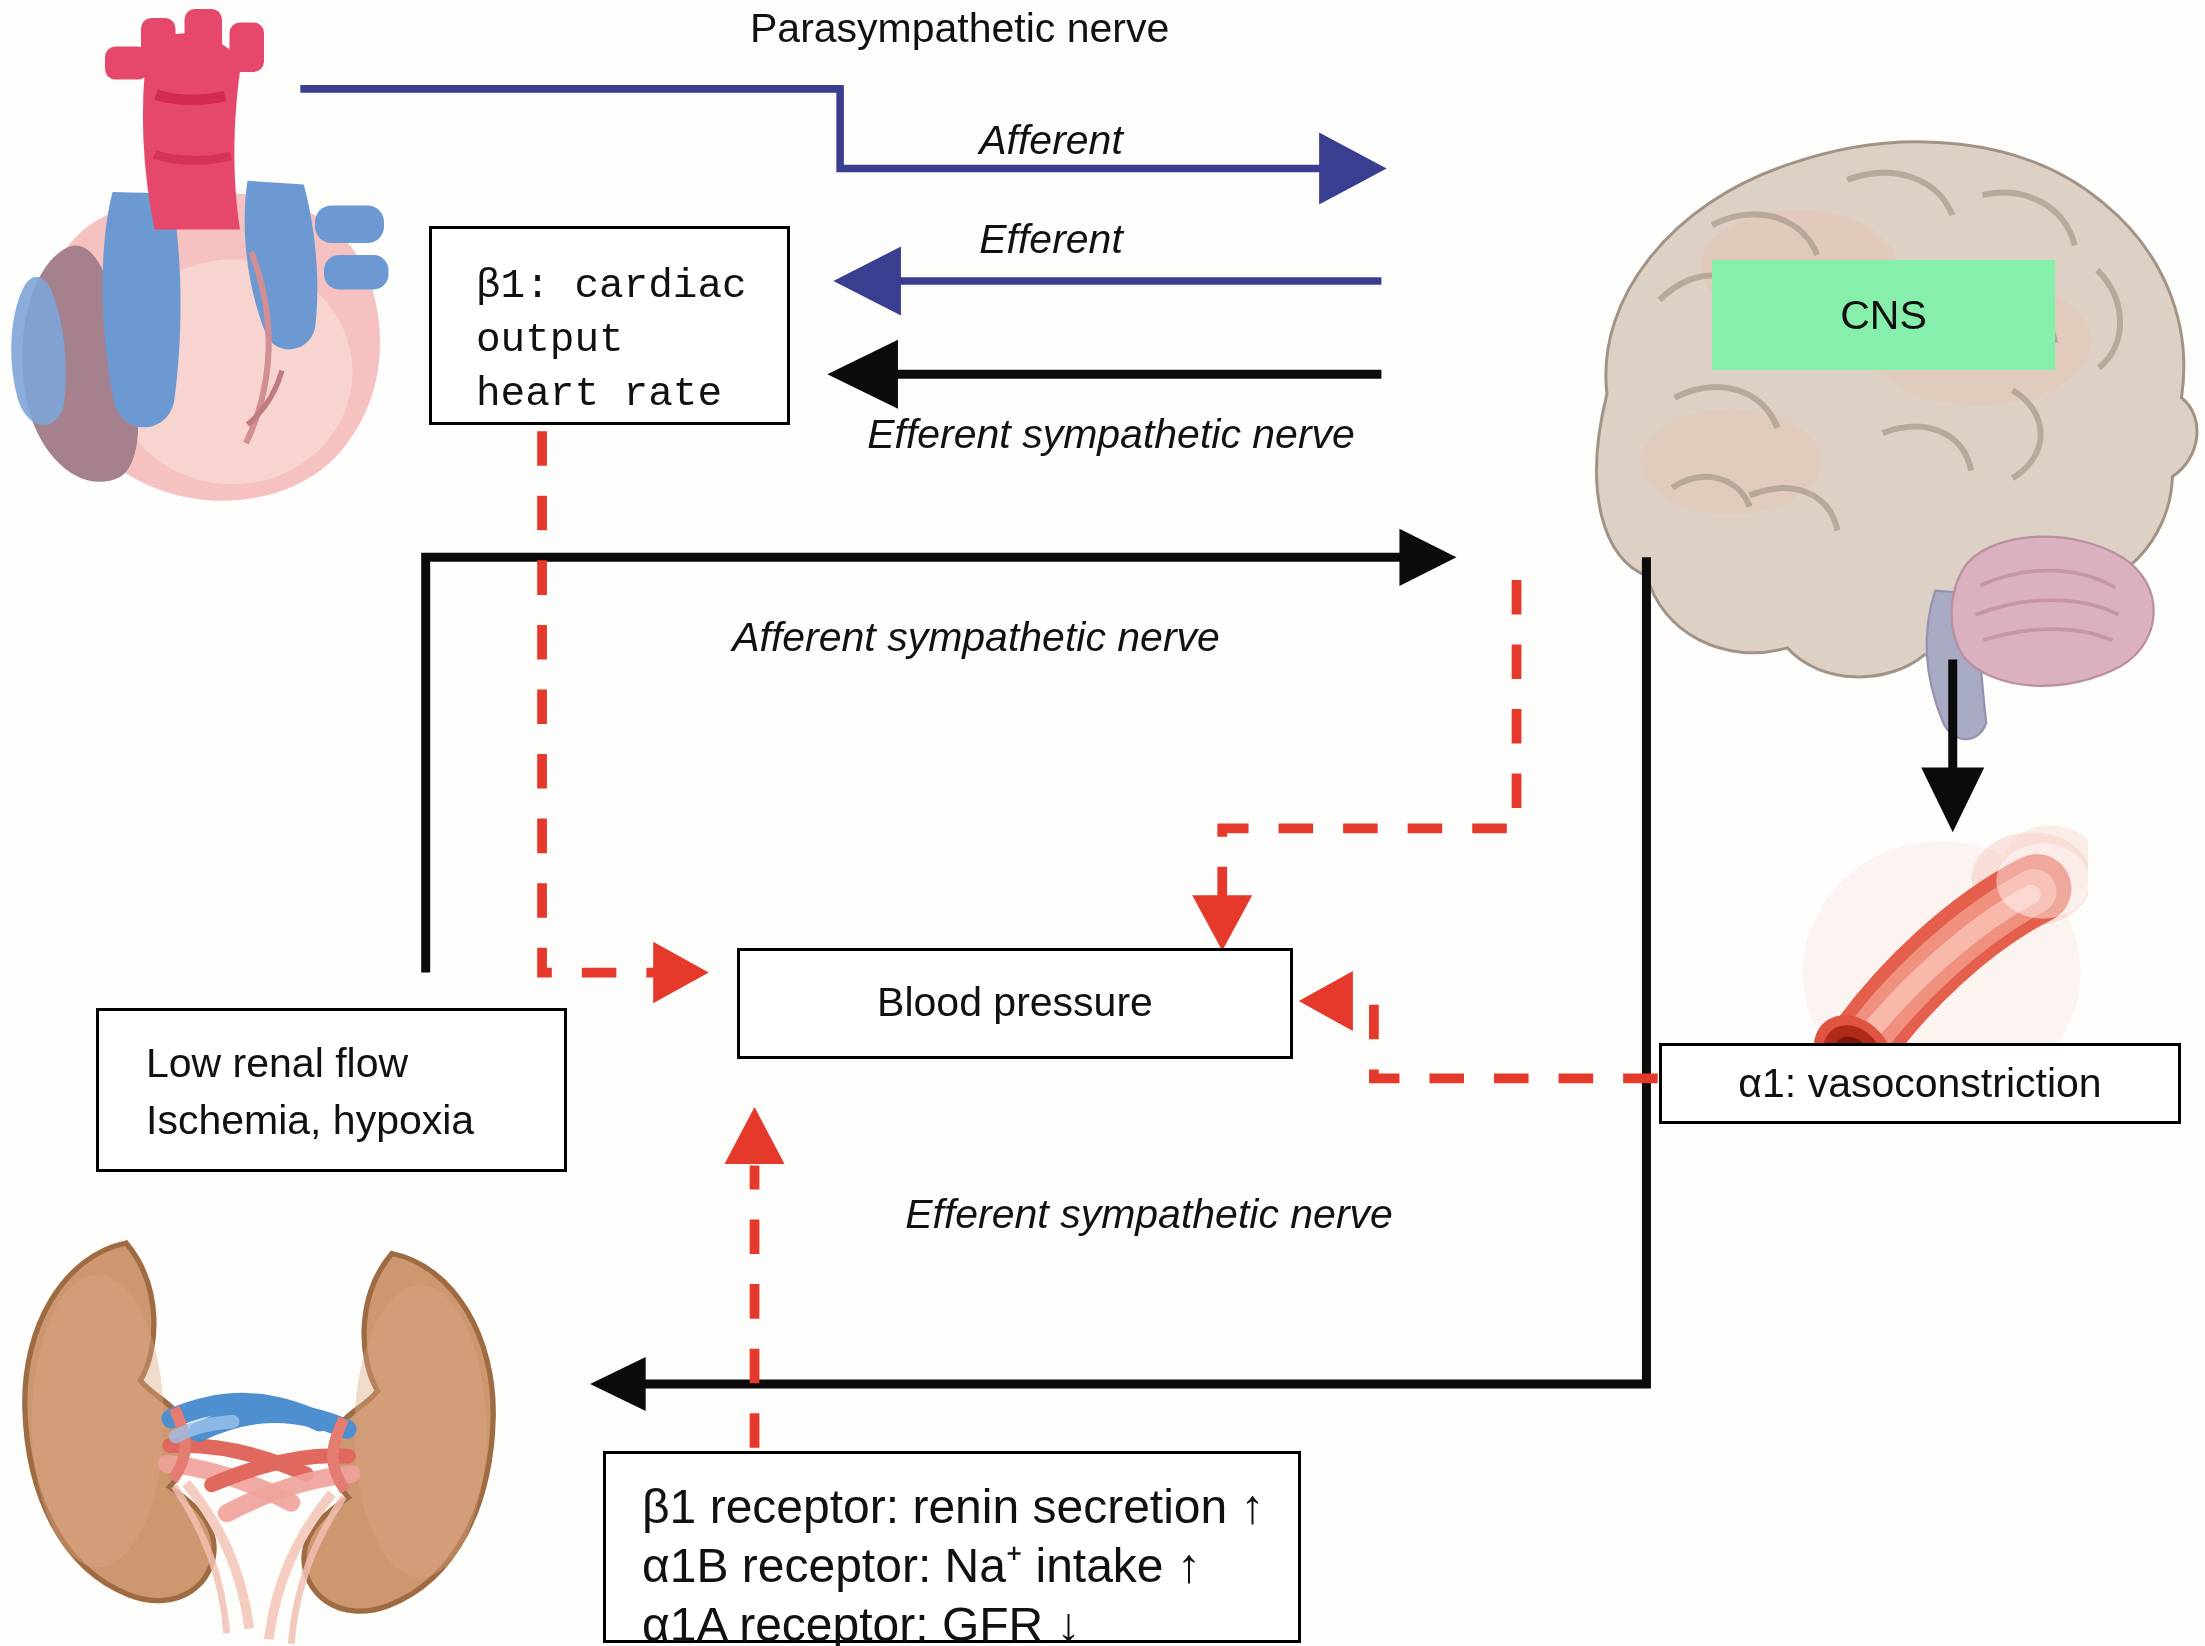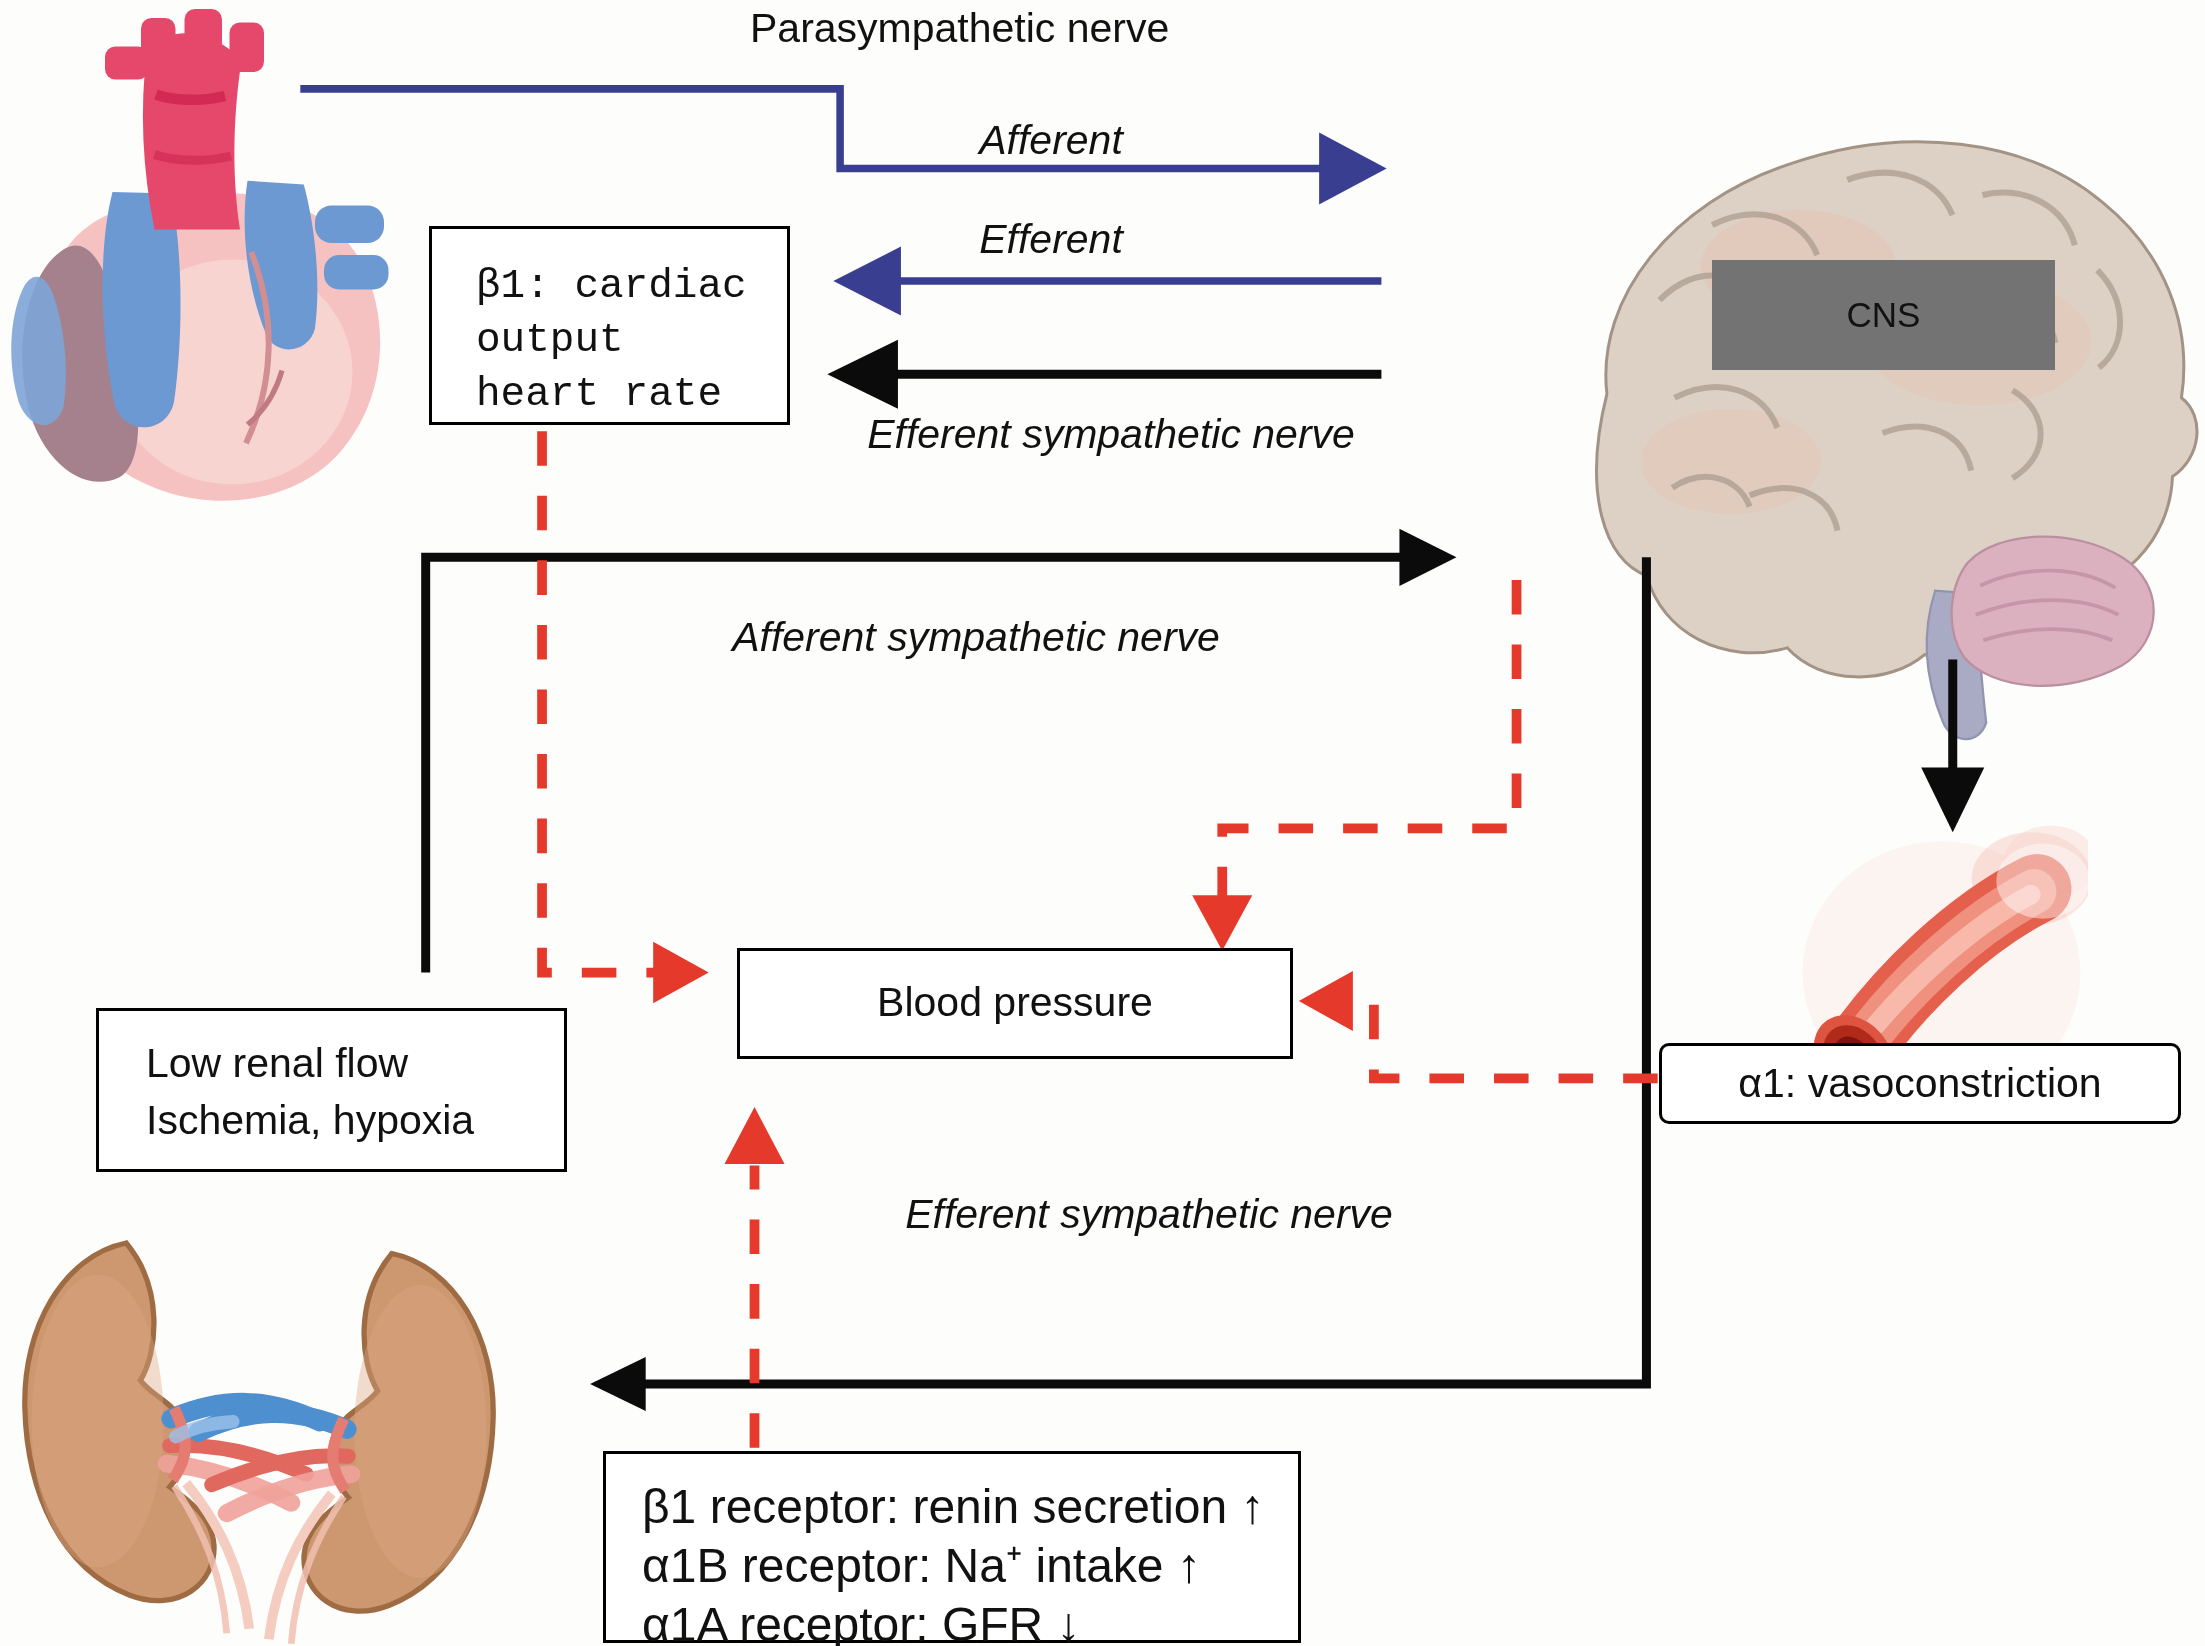--- a/index.html
+++ b/index.html
@@ -12,24 +12,24 @@
   #arrow-layer{position:absolute;left:0;top:0;z-index:2;}
   .lbl{position:absolute;z-index:4;font-size:41px;line-height:1.15;white-space:nowrap;color:var(--ink,#111);}
   .cx{transform:translateX(-50%);font-style:italic;}
   .box{position:absolute;z-index:3;background:var(--box-bg,#fff);border:3.8px solid #000;
        box-sizing:border-box;font-size:41px;color:var(--ink,#111);}
   .box .bl{white-space:nowrap;}
   .center{text-align:center;}
   #beta1-box{left:429px;top:226px;width:361px;height:199px;padding:30px 0 0 44px;line-height:54px;font-family:Liberation Mono, monospace;}
   #bp-box{left:737px;top:948px;width:556px;height:111px;line-height:102px;text-align:center;}
   #low-renal-box{left:96px;top:1008px;width:471px;height:164px;padding:24px 0 0 47px;line-height:57px;}
-  #alpha1-box{left:1659px;top:1043px;width:522px;height:81px;line-height:74px;border-radius:10px;}
+  #alpha1-box{left:1659px;top:1043px;width:522px;height:81px;line-height:74px;}
   #receptor-box{left:603px;top:1451px;width:698px;height:192px;padding:22.5px 0 0 36px;line-height:59px;font-size:48px;}
   #cns-box{position:absolute;z-index:3;left:1712px;top:260px;width:343px;height:110px;
-           background:#737373;line-height:110px;font-size:35px;color:var(--ink,#111);}
+           background:#86efac;line-height:110px;font-size:41px;color:var(--ink,#111);}
   
   .navy-line{stroke:var(--navy,#3a3e90);stroke-width:10;fill:none;}
   .navy-head{fill:var(--navy,#3a3e90);stroke:none;}
   .blk-line{stroke:#0b0b0b;stroke-width:12;fill:none;}
   .blk-head{fill:#0b0b0b;stroke:none;}
   .red-line{stroke:var(--red,#e53a2b);stroke-width:13;fill:none;stroke-dasharray:46 40;}
   .red-head{fill:var(--red,#e53a2b);stroke:none;}
 </style>
 </head>
 <body>

